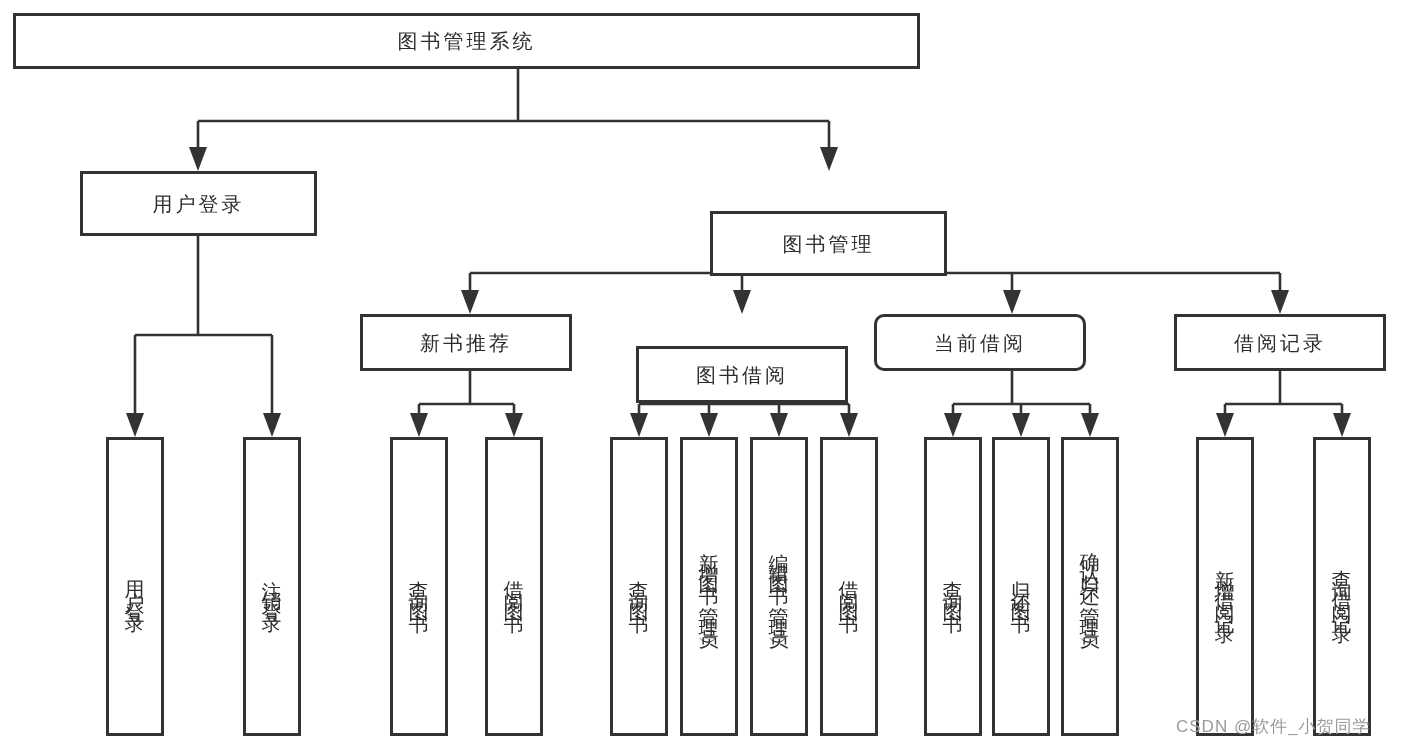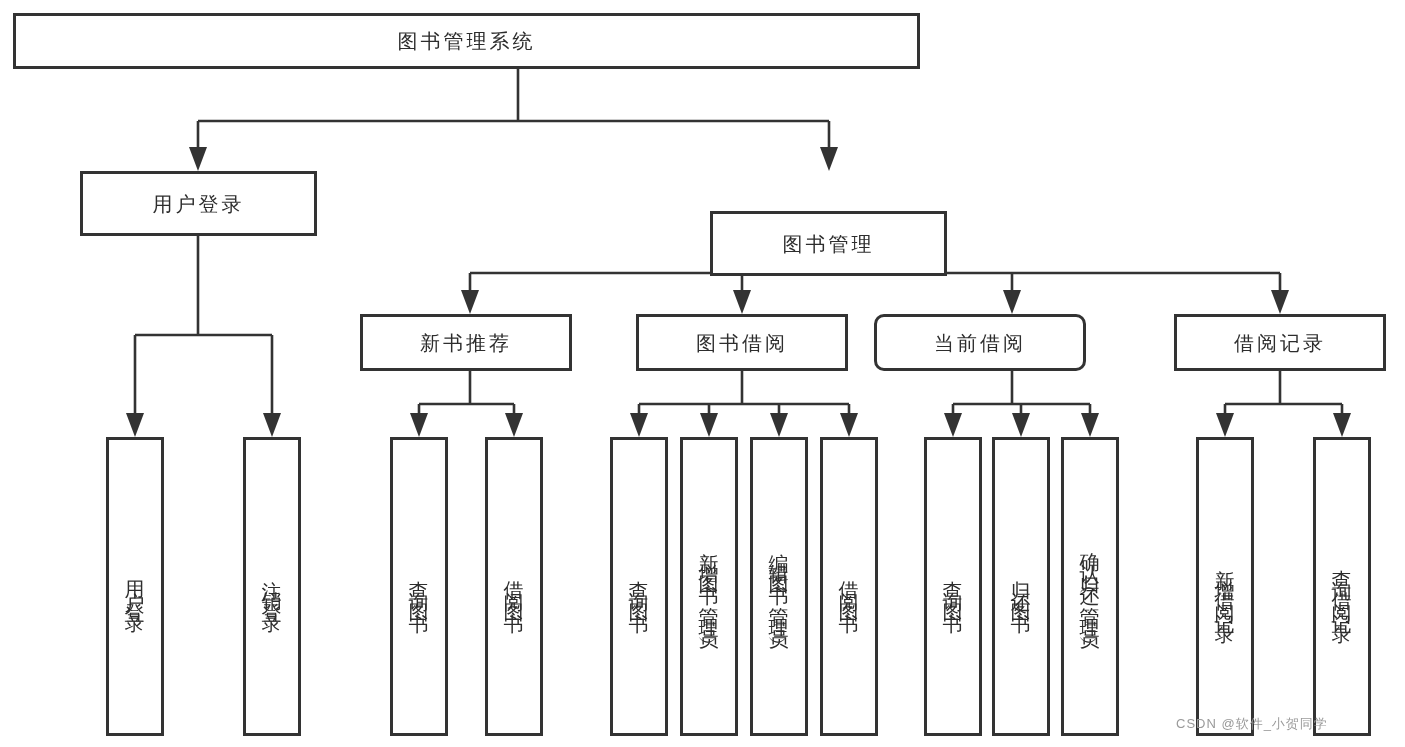--- a/index.html
+++ b/index.html
@@ -21,38 +21,38 @@
     position:absolute;box-sizing:border-box;background:var(--box-bg);
     border:3px solid var(--line);color:var(--text);
     display:flex;align-items:center;justify-content:center;
     font-size:20px;letter-spacing:3px;white-space:nowrap;line-height:1;
   }
   .box.root{left:13px;top:13px;width:907px;height:56px;}
   .box.l2a{left:80px;top:171px;width:237px;height:65px;}
   .box.l2b{left:710px;top:171px;width:237px;height:65px;margin-top:40px;}
   .box.l3{top:314px;width:212px;height:57px;}
   .box.l3.p1{left:360px;}
-  .box.l3.p2{left:636px;}
+  .box.l3.p2{left:636px;margin-top:32px;}
   .box.l3.p3{left:874px;border-radius:10px;}
   .box.l3.p4{left:1174px;}
   .box.leaf{top:437px;width:58px;height:299px;letter-spacing:0;}
   .box.leaf .vtext{
     writing-mode:vertical-rl;text-orientation:mixed;
     font-size:20px;line-height:1;letter-spacing:11px;
     display:block;white-space:nowrap;
   }
   .leaf.x1{left:106px;}  .leaf.x2{left:243px;}
   .leaf.x3{left:390px;}  .leaf.x4{left:485px;}
   .leaf.x5{left:610px;}  .leaf.x6{left:680px;}
   .leaf.x7{left:750px;}  .leaf.x8{left:820px;}
   .leaf.x9{left:924px;}  .leaf.x10{left:992px;} .leaf.x11{left:1061px;}
   .leaf.x12{left:1196px;} .leaf.x13{left:1313px;}
   .watermark{
     position:absolute;left:1176px;top:715px;z-index:5;
-    font-size:13px;color:var(--watermark);letter-spacing:1px;white-space:nowrap;
+    font-size:17px;color:var(--watermark);letter-spacing:1px;white-space:nowrap;
   }
 </style>
 </head>
 <body>
 
 <div class="diagram">
 
   <svg class="connectors" viewBox="0 0 1405 747">
     <g>
 

